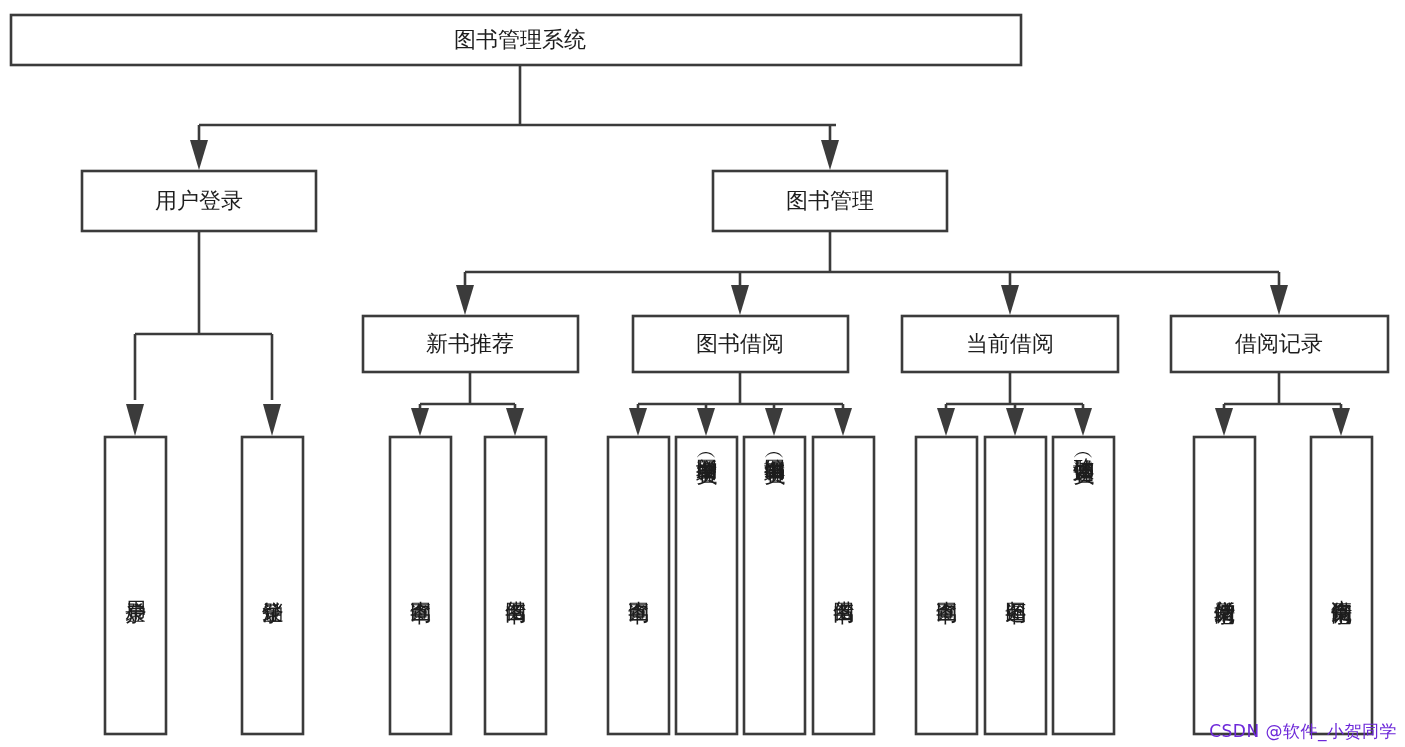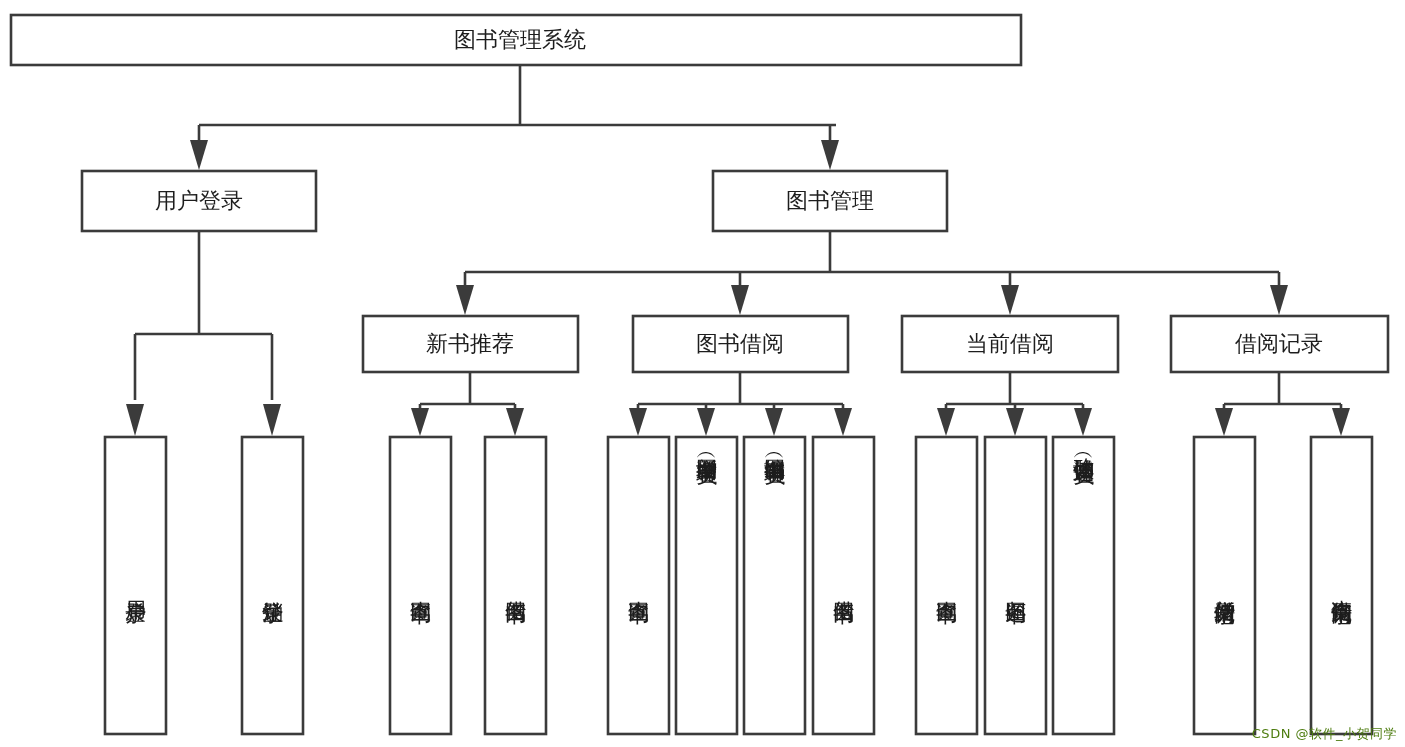--- a/index.html
+++ b/index.html
@@ -71,22 +71,22 @@
     line-height: 1.06;
     letter-spacing: 1px;
     color: #1d1d1d;
     white-space: nowrap;
   }
   .watermark {
     position: absolute;
     right: 8px;
     bottom: 4px;
     font-family: "DejaVu Sans", "Liberation Sans", sans-serif;
-    font-size: 13px;
-    color: #4d7c0f;
+    font-size: 17px;
+    color: #6d28d9;
     letter-spacing: 0.5px;
     white-space: nowrap;
     margin-top: 48px;
   }
 </style>
 </head>
 <body>
 
 <div id="diagram-root">
 

